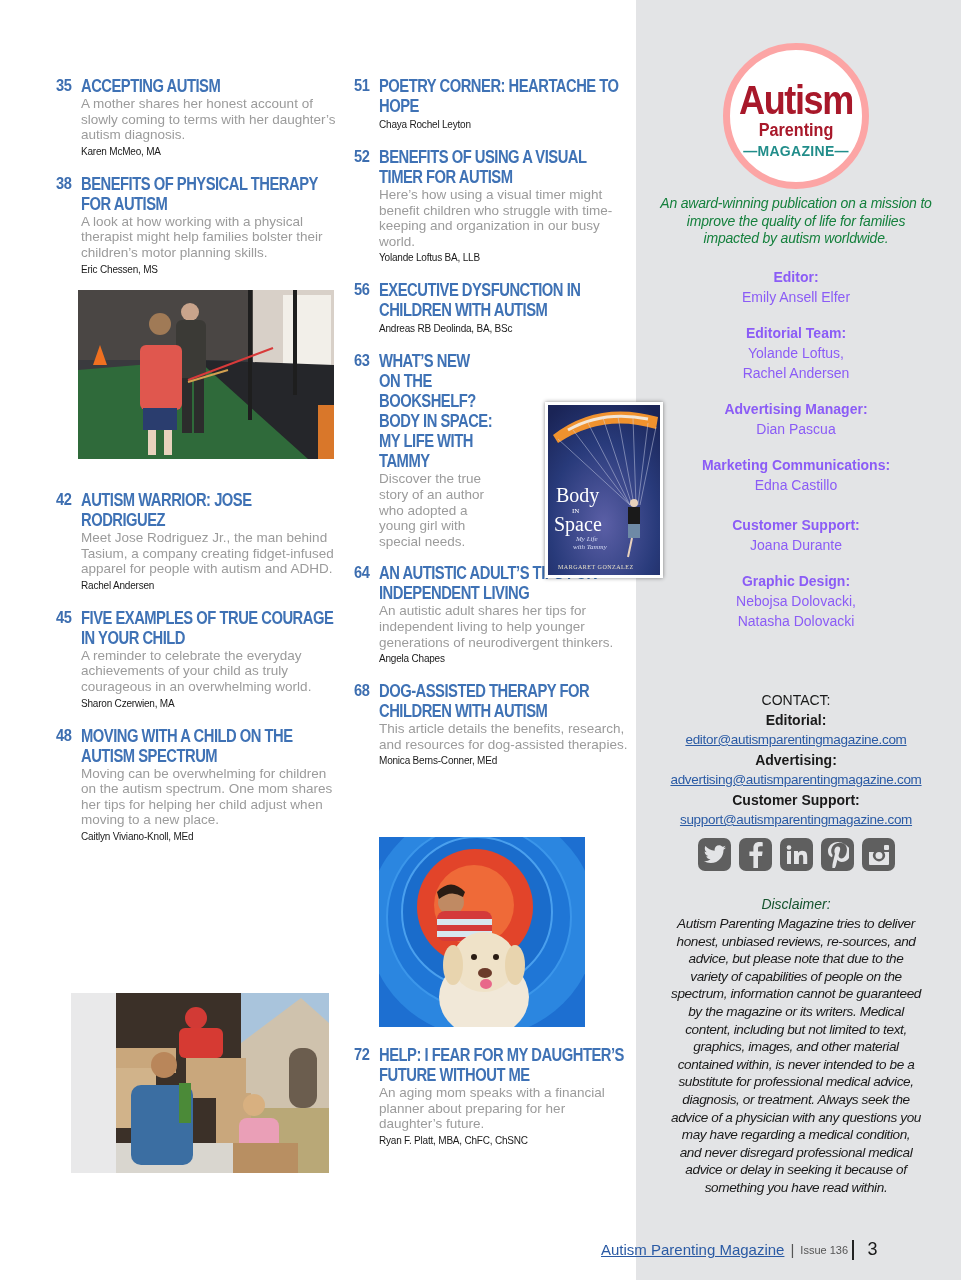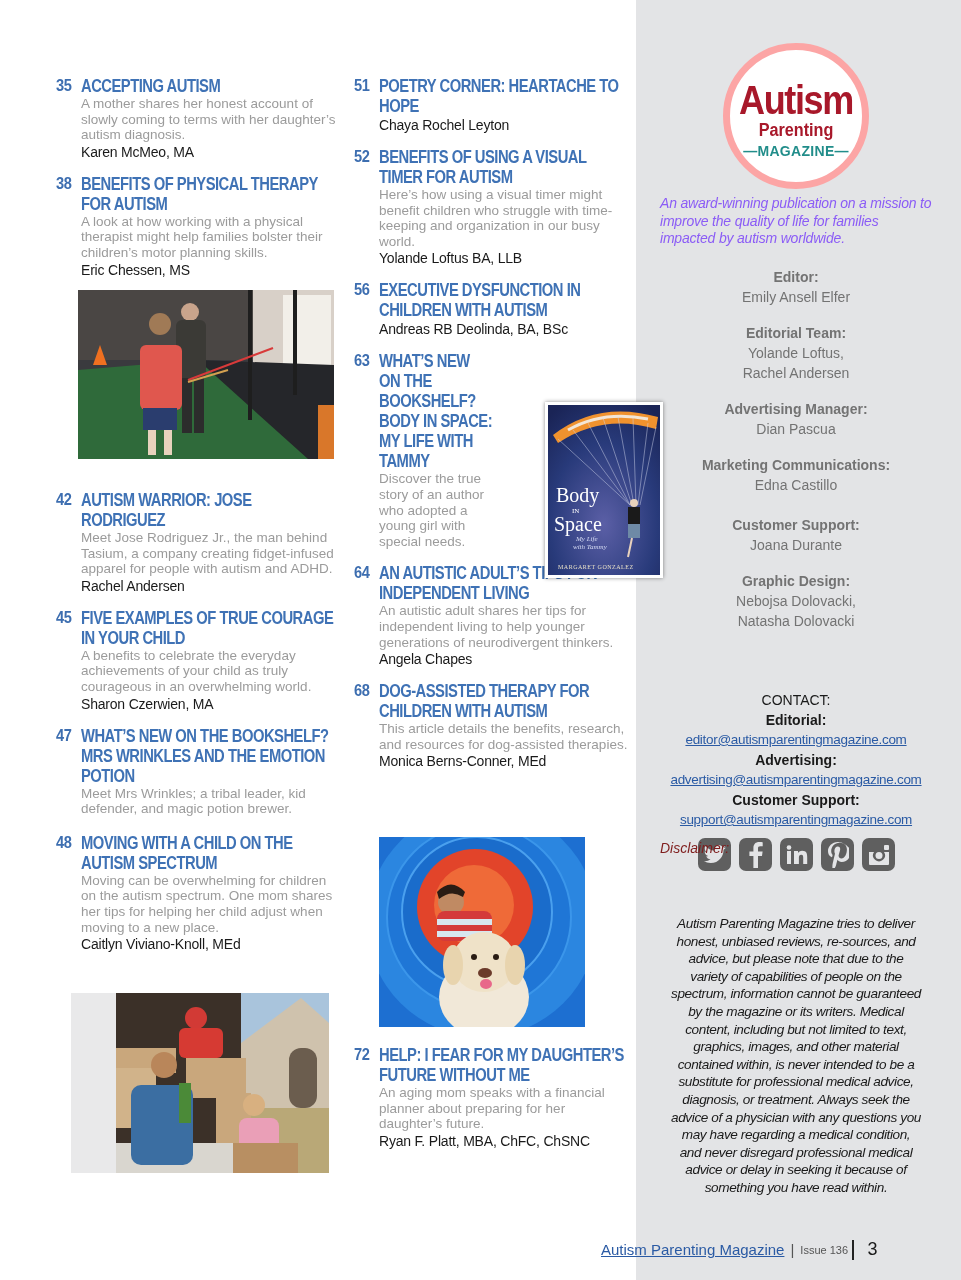--- a/index.html
+++ b/index.html
@@ -22,52 +22,52 @@
   .entry .title {
     font-family:"Liberation Sans", sans-serif; font-weight:bold;
     font-size:18px; line-height:20px; color:#3f72b5; text-transform:uppercase;
     letter-spacing:-0.6px; transform:scaleX(0.82); transform-origin:left top;
     width:122%;
   }
   .entry .desc {
     font-size:13.5px; line-height:15.6px; color:#9b9b9b; margin-top:0px;
   }
   .entry .author {
-    font-size:14px; line-height:16px; color:#1a1a1a; margin-top:1px; letter-spacing:-0.2px;
+    font-size:10px; line-height:16px; color:#1a1a1a; margin-top:1px; letter-spacing:-0.2px;
   }
 
   .photo { position:absolute; overflow:hidden; }
   .photo-pt { left:78px; top:290px; width:256px; height:169px; }
   .photo-move { left:71px; top:993px; width:258px; height:180px; }
   .photo-dog { left:379px; top:837px; width:206px; height:190px; }
   .book-cover { position:absolute; left:508px; top:402px; width:118px; height:176px; box-shadow:0 0 4px rgba(0,0,0,0.45); border:3px solid #fff; overflow:hidden;margin-left:37px; }
 
   .entry-63 .title { width:140px; }
   .entry-63 .desc { width:120px; }
 
   .logo { position:absolute; left:723px; top:43px; width:146px; height:146px; border-radius:50%; border:7px solid #fca5a5; background:#fff; text-align:center; }
   .logo .l1 { font-family:"Liberation Sans Narrow","Liberation Sans", sans-serif; font-weight:bold; color:#a8182a; font-size:40px; line-height:40px; margin-top:30px; letter-spacing:-1.5px; transform:scaleX(0.9); }
   .logo .l2 { font-family:"Liberation Sans Narrow","Liberation Sans", sans-serif; font-weight:bold; color:#a8182a; font-size:18px; line-height:20px; transform:scaleX(0.9); }
   .logo .l3 { font-weight:bold; color:#218d8a; font-size:14px; line-height:14px; letter-spacing:0.3px; margin-top:4px; }
 
-  .tagline { position:absolute; left:660px; top:195px; width:272px; text-align:left; font-style:italic; font-size:14px; line-height:17.5px; color:#8b5cf6; letter-spacing:-0.2px; }
-
-  .staff { position:absolute; left:660px; top:267px; width:272px; text-align:center; font-size:14px; line-height:20px; color:#737373; }
+  .tagline { position:absolute; left:660px; top:195px; width:272px; text-align:center; font-style:italic; font-size:14px; line-height:17.5px; color:#15803d; letter-spacing:-0.2px; }
+
+  .staff { position:absolute; left:660px; top:267px; width:272px; text-align:center; font-size:14px; line-height:20px; color:#8b5cf6; }
   .staff .role { font-weight:bold; margin-top:16px; }
   .staff .role.first { margin-top:0; }
   .staff .name { }
 
   .contact { position:absolute; left:660px; top:690px; width:272px; text-align:center; font-size:14px; line-height:20px; color:#1a1a1a; }
   .contact .label { font-weight:bold; }
   .contact .email { color:#2a5aa4; text-decoration:underline; font-size:13.5px; font-family:"Liberation Sans Narrow","Liberation Sans", sans-serif; letter-spacing:-0.3px; }
 
   .social { position:absolute; left:698px; top:838px; display:flex; gap:8px; }
   .social .ic { width:33px; height:33px; background:#5f5f5f; border-radius:7px; display:flex; align-items:center; justify-content:center; }
 
-  .disclaimer-h { position:absolute; left:660px; top:840px; width:272px; font-style:italic; font-size:14px; color:#7f1d1d; }
+  .disclaimer-h { position:absolute; left:660px; top:896px; width:272px; text-align:center; font-style:italic; font-size:14px; color:#14532d; }
   .disclaimer { position:absolute; left:670px; top:915px; width:252px; text-align:center; font-style:italic; font-size:13.6px; line-height:17.6px; color:#1a1a1a; letter-spacing:-0.4px; }
 
   .footer { position:absolute; top:1239px; left:601px; display:flex; align-items:center; font-size:15px; }
   .footer .mag { color:#2a5aa4; text-decoration:underline; }
   .footer .sep { color:#555; margin:0 6px; }
   .footer .issue { color:#555; font-size:11px; }
   .footer .bar { width:1.5px; height:20px; background:#222; margin:0 14px 0 4px; }
   .footer .page { color:#1a1a1a; font-size:18px; }
 </style>
 </head>
@@ -119,27 +119,22 @@
 <div class="toc-col" style="left:56px; top:490px; width:280px;">
   <div class="entry">
     <div class="num">42</div>
     <div class="title">AUTISM WARRIOR: JOSE RODRIGUEZ</div>
     <div class="desc">Meet Jose Rodriguez Jr., the man behind Tasium, a company creating fidget-infused apparel for people with autism and ADHD.</div>
     <div class="author">Rachel Andersen</div>
   </div>
   <div class="entry">
     <div class="num">45</div>
     <div class="title">FIVE EXAMPLES OF TRUE COURAGE IN YOUR CHILD</div>
-    <div class="desc">A benefits to celebrate the everyday achievements of your child as truly courageous in an overwhelming world.</div>
+    <div class="desc">A reminder to celebrate the everyday achievements of your child as truly courageous in an overwhelming world.</div>
     <div class="author">Sharon Czerwien, MA</div>
-  </div>
-  <div class="entry" style="margin-bottom:16px;">
-    <div class="num">47</div>
-    <div class="title">WHAT’S NEW ON THE BOOKSHELF? MRS WRINKLES AND THE EMOTION POTION</div>
-    <div class="desc">Meet Mrs Wrinkles; a tribal leader, kid defender, and magic potion brewer.</div>
   </div>
   <div class="entry">
     <div class="num">48</div>
     <div class="title">MOVING WITH A CHILD ON THE AUTISM SPECTRUM</div>
     <div class="desc">Moving can be overwhelming for children on the autism spectrum. One mom shares her tips for helping her child adjust when moving to a new place.</div>
     <div class="author">Caitlyn Viviano-Knoll, MEd</div>
   </div>
 </div>
 
 <div class="photo photo-move">

